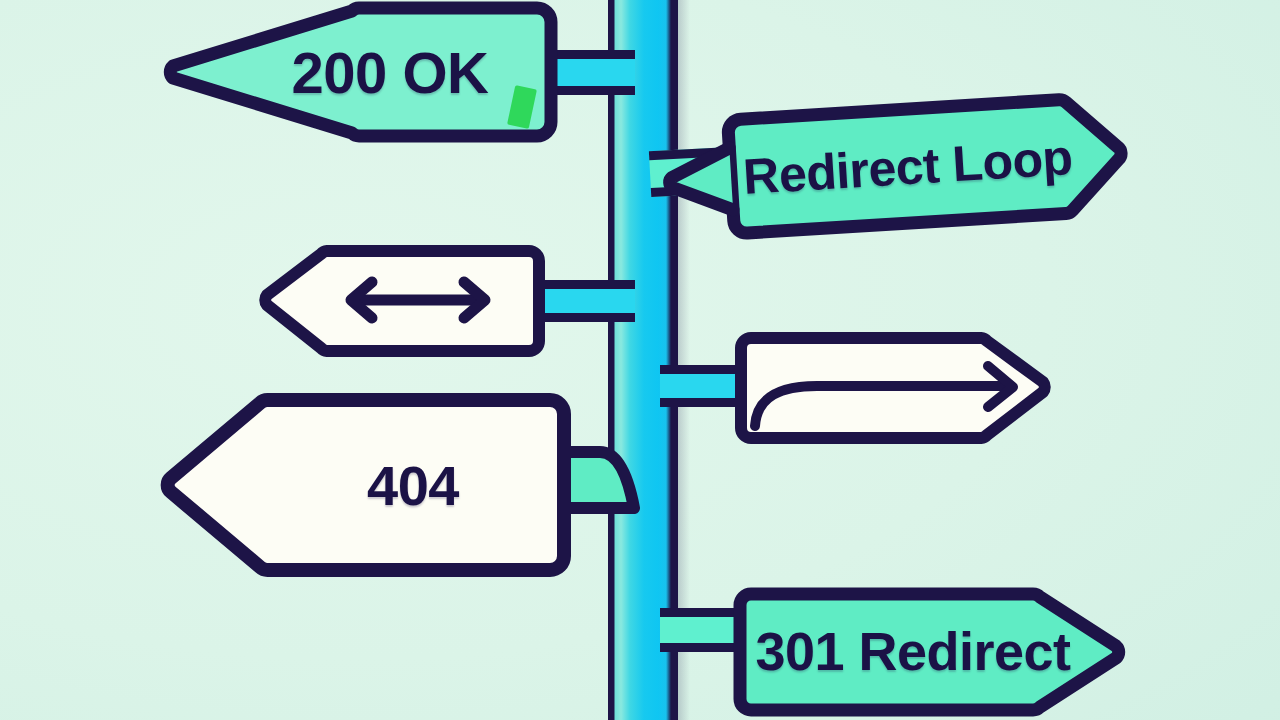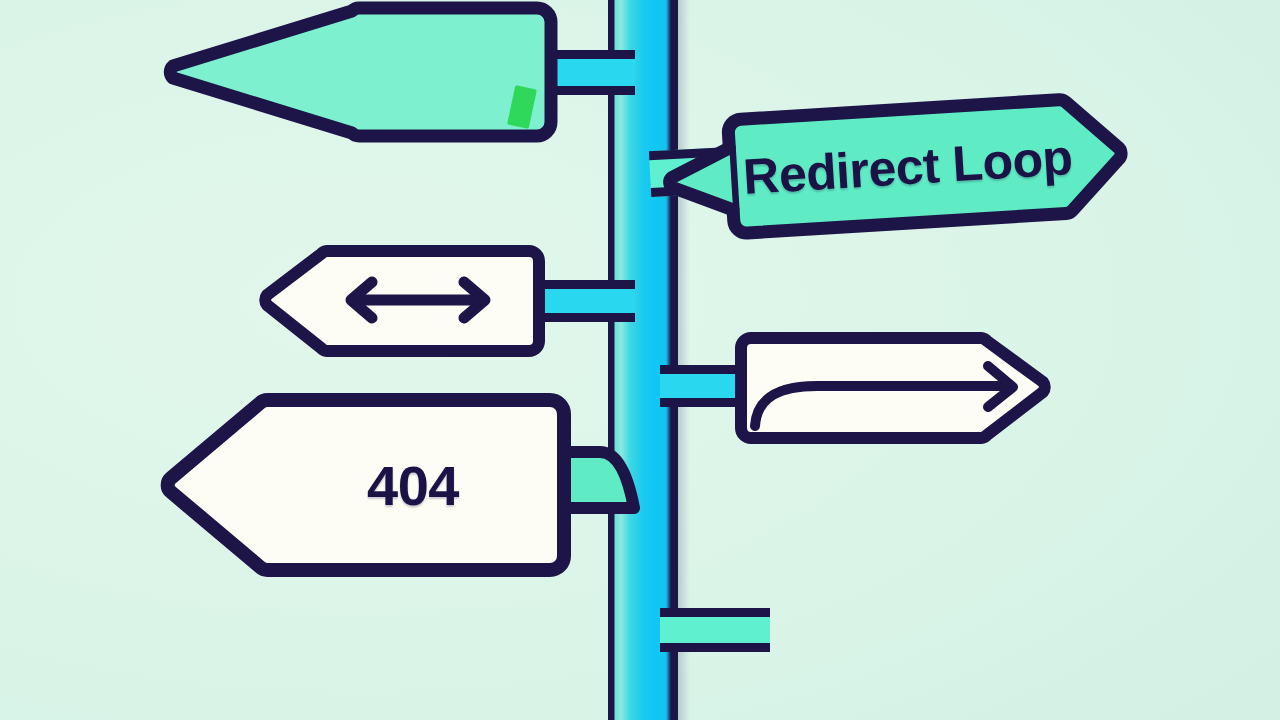--- a/index.html
+++ b/index.html
@@ -77,20 +77,21 @@
 
   <div class="pole pole-core"></div>
   <div class="pole pole-shadow"></div>
 
   <div class="arm arm-cyan" style="left:505px; top:50px; width:130px; height:45px;"></div>
 
   <div class="sign" style="left:155px; top:2px; width:410px; height:140px;">
     <svg width="410" height="140" viewBox="0 0 410 140">
       <path d="M204 6 H382 a14 14 0 0 1 14 14 V120 a14 14 0 0 1 -14 14 H204 a10 10 0 0 1 -7 -3 L18 76 a8 8 0 0 1 0 -12 L197 9 a10 10 0 0 1 7 -3 Z" fill="#7df0cf" stroke="#1d1447" stroke-width="13" stroke-linejoin="round"></path>
     </svg>
+    <div class="sign-label" style="left:90px; top:0; width:290px; height:140px; font-size:58px;">200 OK</div>
   </div>
 
   <div class="green-tick" style="left:511px; top:87px; width:22px; height:40px; transform:rotate(12deg);"></div>
 
   <div class="arm arm-mint" style="left:650px; top:148px; width:120px; height:46px; transform:rotate(-3deg);"></div>
 
   <div class="sign" style="left:648px; top:88px; width:490px; height:165px; transform:rotate(-3.5deg);">
     <svg width="490" height="165" viewBox="0 0 490 165">
       <path d="M96 22 H415 a10 10 0 0 1 7 3 L471 73 a8 8 0 0 1 0 12 L422 133 a10 10 0 0 1 -7 3 H96 a13 13 0 0 1 -13 -13 V35 a13 13 0 0 1 13 -13 Z" fill="#5fecc4" stroke="#1d1447" stroke-width="13" stroke-linejoin="round"></path>
       <path d="M83 50 L24 76 a6 6 0 0 0 0 10 L83 112" fill="#5fecc4" stroke="#1d1447" stroke-width="13" stroke-linejoin="round" stroke-linecap="round"></path>
@@ -131,14 +132,20 @@
 
   <div class="sign" style="left:158px; top:390px; width:420px; height:190px;">
     <svg width="420" height="190" viewBox="0 0 420 190">
       <path d="M110 10 H392 a14 14 0 0 1 14 14 V166 a14 14 0 0 1 -14 14 H110 a11 11 0 0 1 -8 -3 L13 102 a9 9 0 0 1 0 -14 L102 13 a11 11 0 0 1 8 -3 Z" fill="#fdfdf5" stroke="#1d1447" stroke-width="14" stroke-linejoin="round"></path>
     </svg>
     <div class="sign-label" style="left:110px; top:0; width:290px; height:190px; font-size:56px;">404</div>
   </div>
 
   <div class="arm arm-mint" style="left:660px; top:608px; width:110px; height:44px;"></div>
 
+  <div class="sign" style="left:733px; top:586px; width:400px; height:132px;">
+    <svg width="400" height="132" viewBox="0 0 400 132">
+      <path d="M18 8 H300 a10 10 0 0 1 7 3 L383 60 a8 8 0 0 1 0 12 L307 121 a10 10 0 0 1 -7 3 H18 a11 11 0 0 1 -11 -11 V19 a11 11 0 0 1 11 -11 Z" fill="#5fecc4" stroke="#1d1447" stroke-width="13" stroke-linejoin="round"></path>
+    </svg>
+    <div class="sign-label" style="left:20px; top:0; width:320px; height:130px; font-size:54px;">301 Redirect</div>
+  </div>
 
 </div>
 
 </body></html>

